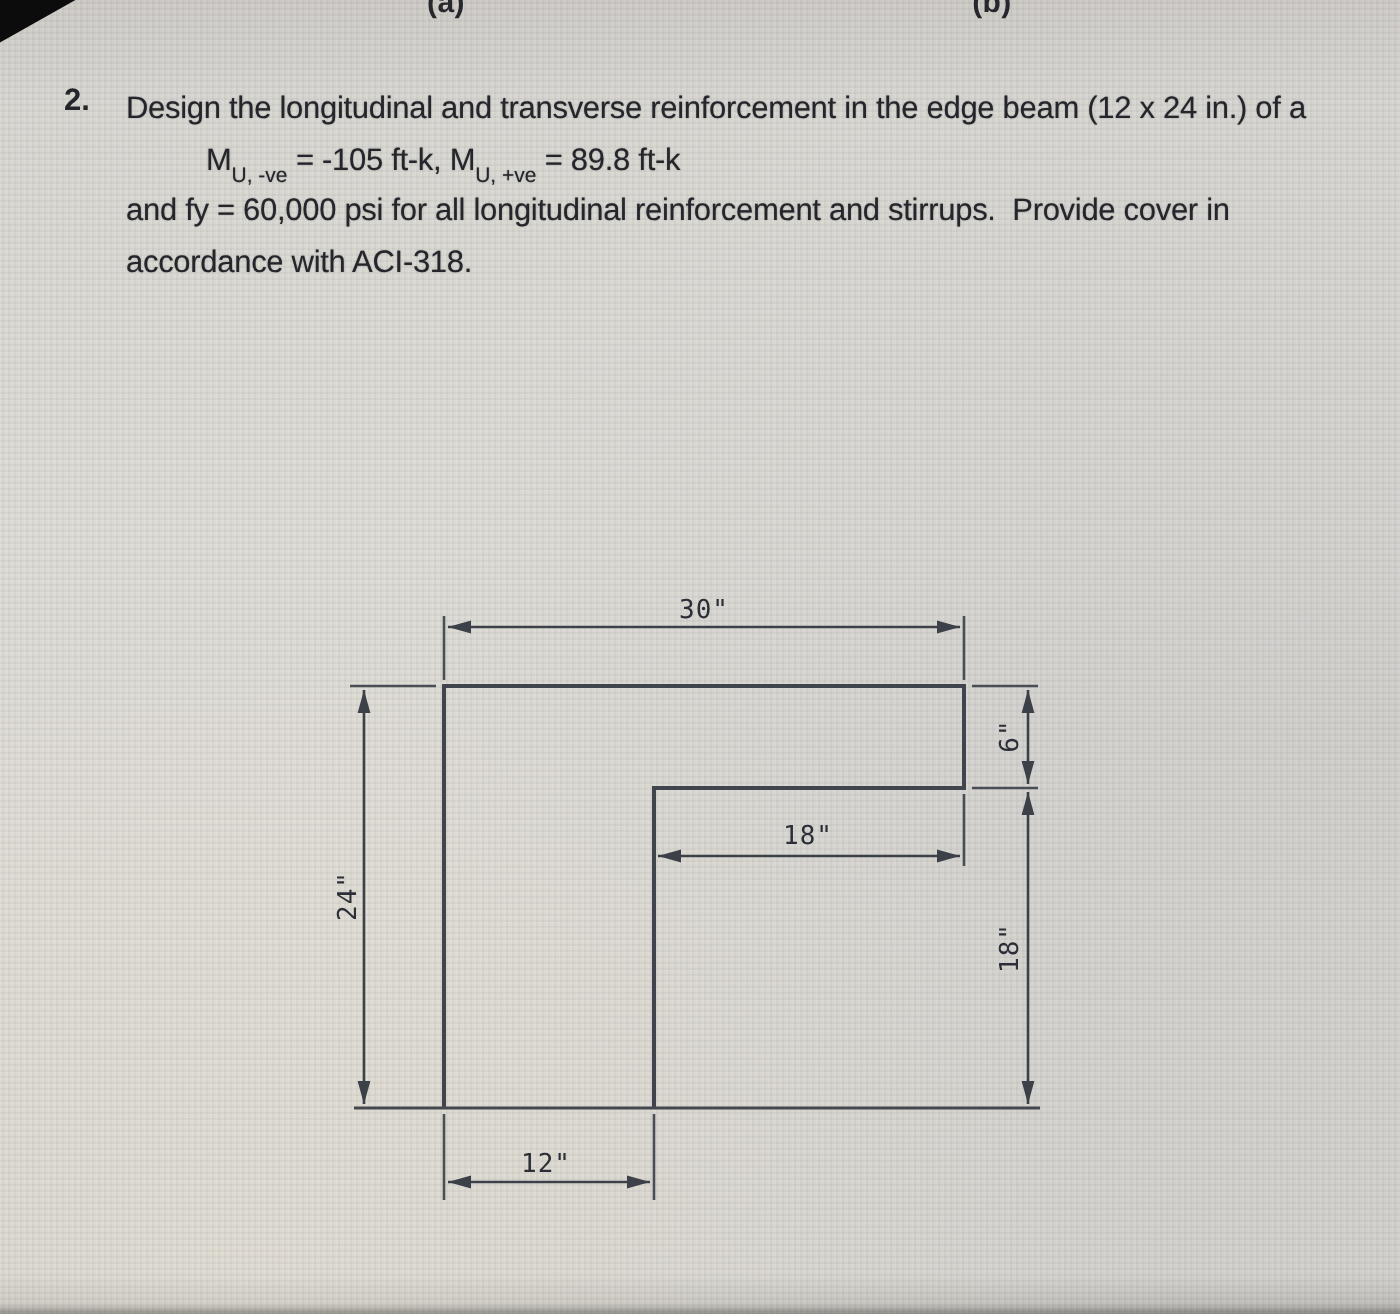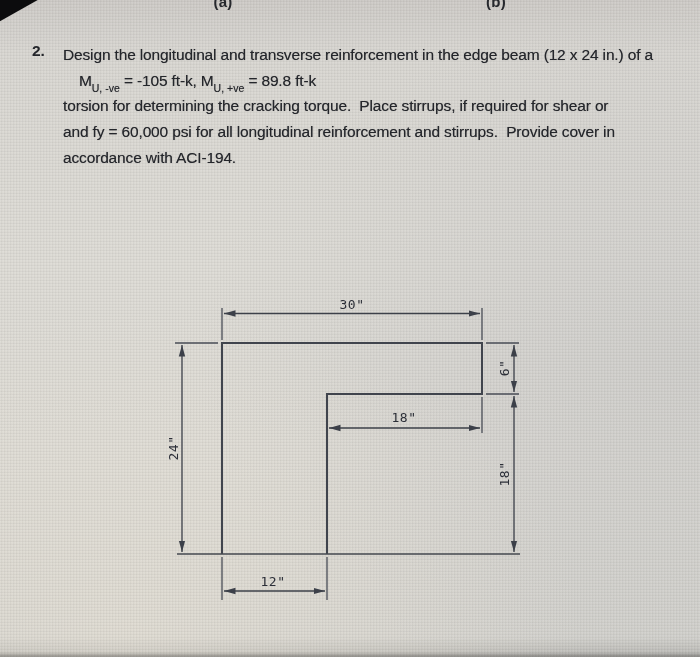--- a/index.html
+++ b/index.html
@@ -38,21 +38,21 @@
     position:absolute;left:32px;top:42px;
     font-size:15.5px;font-weight:700;color:#24262b;
   }
   .problem-text{
     position:absolute;left:63px;top:42px;width:632px;
     font-size:15.5px;font-weight:400;color:#24262b;
     letter-spacing:-0.15px;
     text-shadow:0 0 0.7px rgba(45,46,50,0.55);
   }
   .line{height:25.7px;line-height:25.7px;white-space:pre;}
-  .eq{margin-left:16px;}
+  .eq{margin-left:40px;}
   .eq sub{font-size:10.5px;position:relative;bottom:-2px;letter-spacing:0;}
   svg.sketch{position:absolute;left:0;top:0;}
   .outline{fill:none;stroke:#40444d;stroke-width:2;}
   .xline{stroke:#494d56;stroke-width:1.3;}
   .xline-heavy{stroke:#44484f;stroke-width:1.6;}
   .dim{stroke:#3c4049;stroke-width:1.3;}
   .dimtext{
     font-family:"DejaVu Sans Mono",monospace;
     font-size:13px;fill:#2c2f38;letter-spacing:0.5px;
   }
@@ -68,23 +68,22 @@
 
   <div class="problem-number">2.</div>
 
   <div class="problem-text">
     <div class="line">Design the longitudinal and transverse reinforcement in the edge beam (12 x 24 in.) of a</div>
 
     <div class="line eq"><span>M</span><sub>U, -ve</sub><span> = -105 ft-k, </span><span>M</span><sub>U, +ve</sub><span> = 89.8 ft-k</span></div>
 
 
 
-    <div class="line">torsion for determining the cracking torque.  Place stirrups, if required for shear or</div>
     <div class="line">and fy = 60,000 psi for all longitudinal reinforcement and stirrups.  Provide cover in</div>
-    <div class="line">accordance with ACI-194.</div>
+    <div class="line">accordance with ACI-318.</div>
   </div>
 
   <svg class="sketch" width="700" height="657" viewBox="0 0 700 657">
     <defs>
       <marker id="arr" viewBox="0 0 12 8" refX="11.5" refY="4" markerWidth="12" markerHeight="8" orient="auto-start-reverse" markerUnits="userSpaceOnUse">
         <path d="M11.5,4 L0,0.8 L0,7.2 Z" fill="#3c4049"></path>
       </marker>
     </defs>
 
     <polyline class="outline" points="222,554 222,343 482,343 482,394 327,394 327,554"></polyline>

